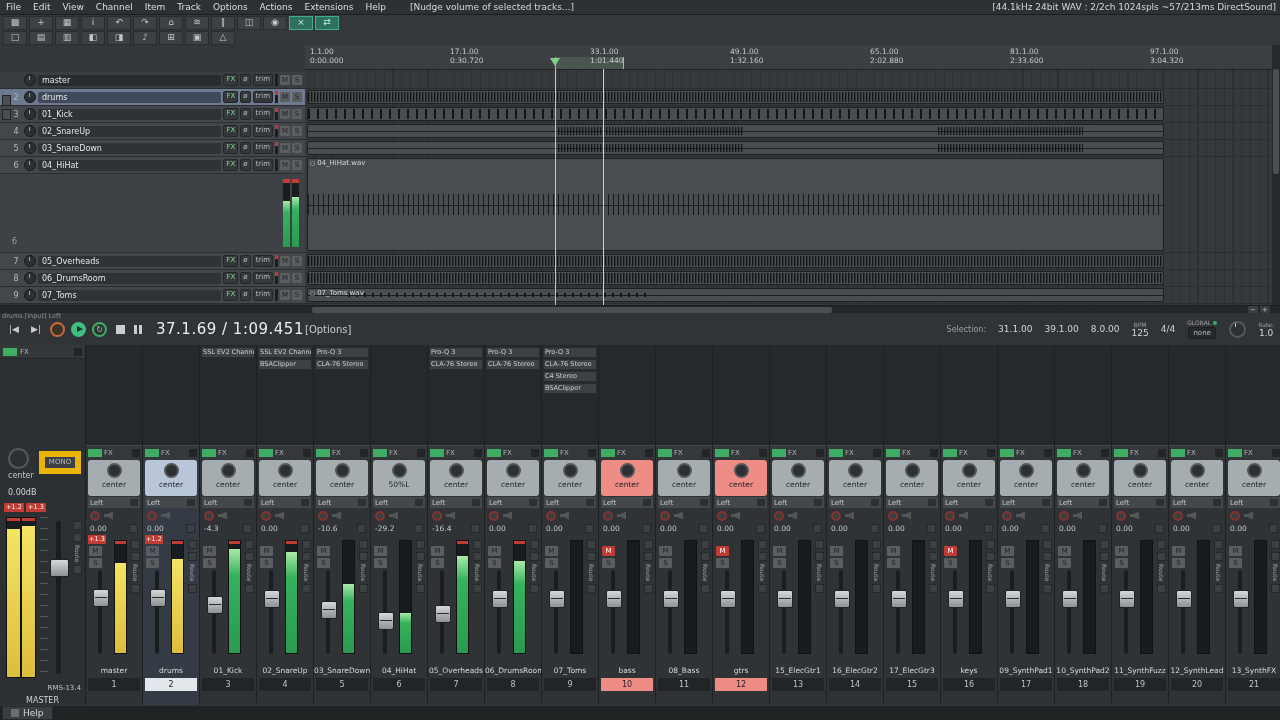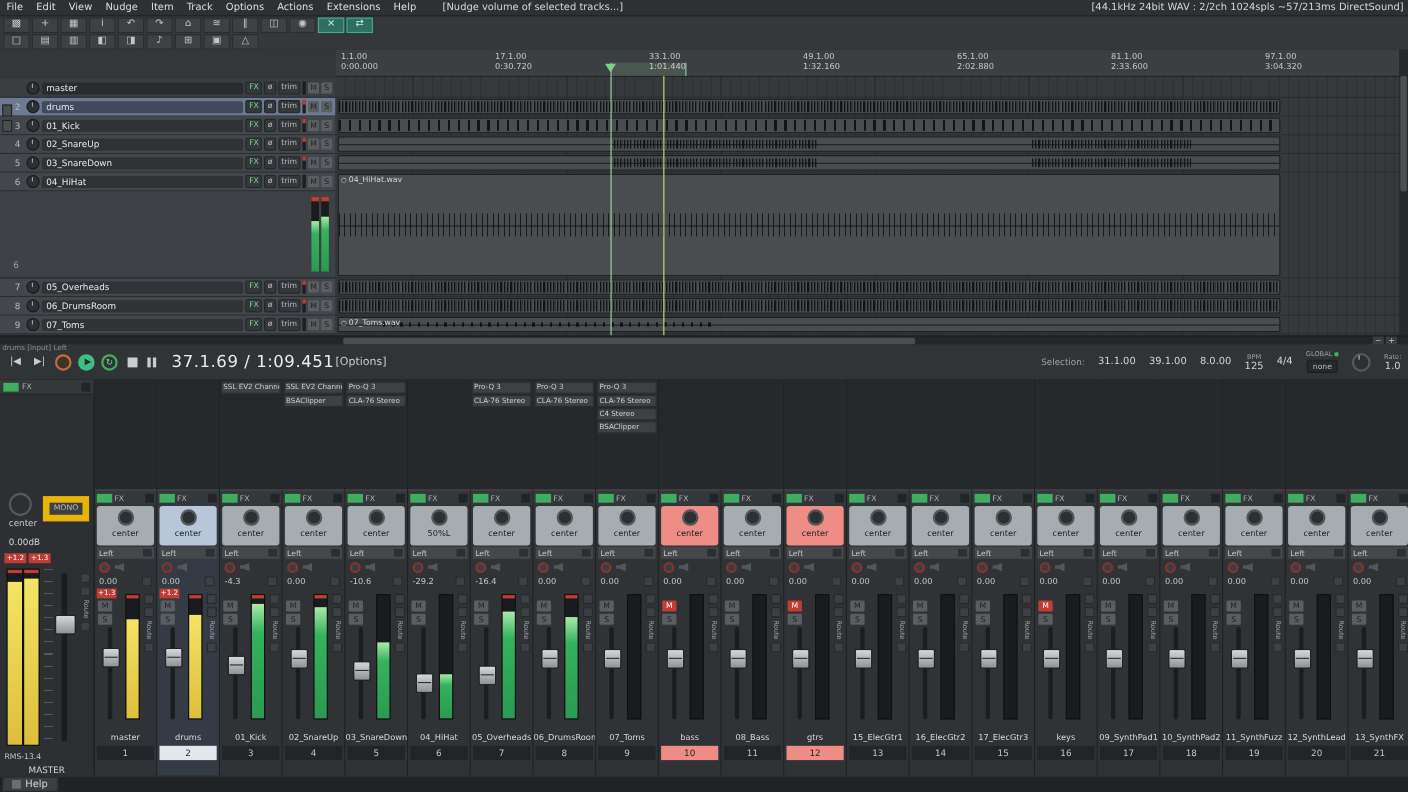--- a/index.html
+++ b/index.html
@@ -105,21 +105,21 @@
   .clip{width:20px;height:9px;background:var(--red);color:#fff;font-size:6.5px;line-height:9px;text-align:center;}
   .d-meter{position:absolute;top:172px;bottom:28px;width:13px;background:#191c1e;border:1px solid #111;}
   .d-fill{position:absolute;bottom:0;left:0;right:0;background:linear-gradient(180deg,#f4e464,#ddbe3c);}
   .d-cap{position:absolute;top:0;left:0;right:0;height:3px;background:var(--red);}
   .d-scale{position:absolute;left:40px;top:172px;bottom:28px;width:8px;background:repeating-linear-gradient(180deg,#55595c 0 1px,transparent 1px 11px);}
   .d-groove{position:absolute;left:56px;top:176px;bottom:32px;width:5px;background:#1b1e20;border-radius:2px;}
   .d-handle{position:absolute;left:-6px;top:38px;width:17px;height:16px;background:linear-gradient(#d4d8db,#8e9295);border:1px solid #222;border-radius:2px;}
   .d-btncol{position:absolute;right:2px;top:176px;width:11px;display:flex;flex-direction:column;gap:3px;align-items:center;}
   .rsq{width:7px;height:7px;background:#3c4043;border:1px solid #26292c;}
   .routetxt{writing-mode:vertical-rl;font-size:6px;color:#9aa0a3;}
-  .d-rms{position:absolute;left:4px;right:4px;bottom:14px;display:flex;justify-content:flex-start;font-size:7px;color:#c3c7ca;}
+  .d-rms{position:absolute;left:4px;right:4px;bottom:14px;display:flex;justify-content:flex-end;font-size:7px;color:#c3c7ca;}
   .d-label{position:absolute;left:0;right:0;bottom:1px;text-align:center;font-size:8px;color:#cfd3d5;}
   
   #strips{flex:1;display:flex;overflow:hidden;}
   .strip{width:57px;flex:none;box-sizing:border-box;border-right:1px solid #1e2123;background:#2f3335;display:flex;flex-direction:column;font-size:8px;}
   .strip.t-sel{background:#343b44;}
   .fxstack{height:100px;background:#26292b;padding-top:2px;box-sizing:border-box;}
   .fxchip{height:9px;margin:0 1px 1px;background:#3d4144;border:1px solid #2a2d2f;color:#ccd0d2;font-size:6.5px;line-height:9px;padding-left:1px;white-space:nowrap;overflow:hidden;}
   .fxrow{height:13px;background:#34383b;display:flex;align-items:center;gap:2px;padding:0 2px;border-top:1px solid #45494c;flex:none;}
   .panbox{height:36px;margin:1px 2px 0;background:#a6adb0;border-radius:3px;flex:none;}
   .t-sel .panbox{background:var(--sel);}
@@ -162,21 +162,21 @@
 </head>
 <body>
 
 <div id="app">
 
   <div id="menubar">
     <div id="menu-items" style="display:flex;">
         <span class="menu-item">File</span>
         <span class="menu-item">Edit</span>
         <span class="menu-item">View</span>
-        <span class="menu-item">Nudge</span>
+        <span class="menu-item">Channel</span>
         <span class="menu-item">Item</span>
         <span class="menu-item">Track</span>
         <span class="menu-item">Options</span>
         <span class="menu-item">Actions</span>
         <span class="menu-item">Extensions</span>
         <span class="menu-item">Help</span>
       </div>
     <span id="menu-hint">[Nudge volume of selected tracks...]</span>
     <span id="engine-status">[44.1kHz 24bit WAV : 2/2ch 1024spls ~57/213ms DirectSound]</span>
   </div>

